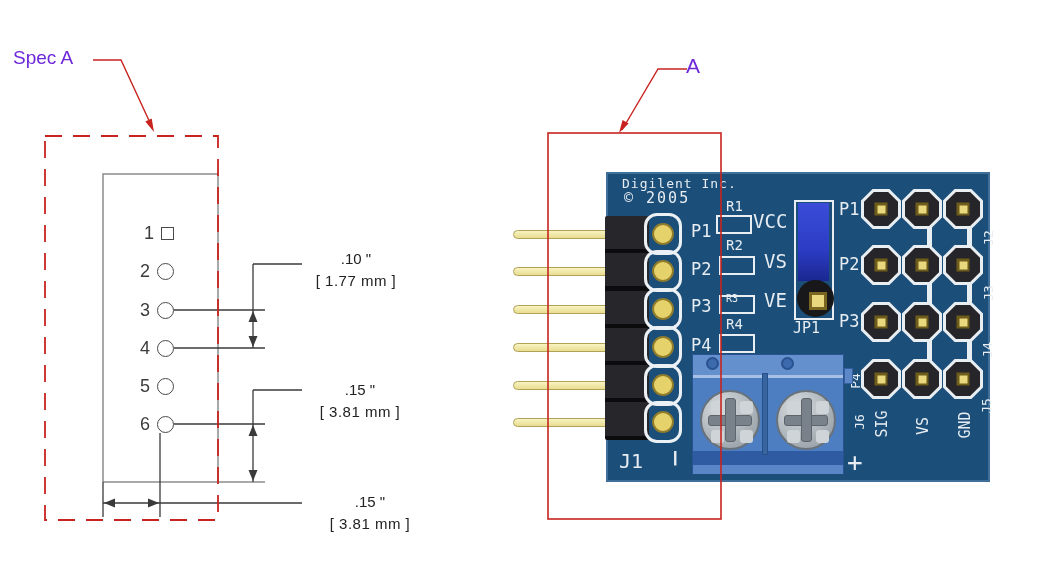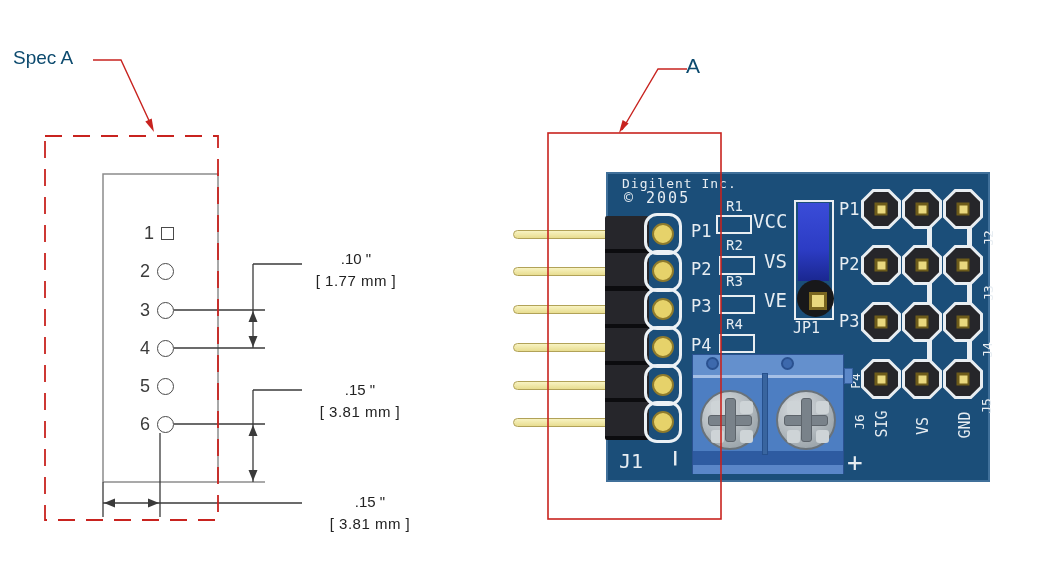--- a/index.html
+++ b/index.html
@@ -5,21 +5,21 @@
   * { margin:0; padding:0; box-sizing:border-box; }
   body { background:#ffffff; }
   .canvas {
     position:relative; width:1037px; height:573px; background:#ffffff;
     font-family:"Liberation Sans", sans-serif; overflow:hidden;
   }
   
   .overlay { position:absolute; left:0; top:0; width:1037px; height:573px; z-index:5; pointer-events:none; }
 
   
-  .callout { position:absolute; color:#0c4a6e; z-index:6; white-space:nowrap; }
+  .callout { position:absolute; color:#6d28d9; z-index:6; white-space:nowrap; }
   .callout.spec { left:13px; top:47px; font-size:19px; }
   .callout.det  { left:686px; top:54px; font-size:21px; }
 
   .pin-row { position:absolute; left:122px; width:52px; height:20px; display:flex; align-items:center; justify-content:flex-end; gap:7px; z-index:4; }
   .pin-num { font-size:18px; color:#3c3c3c; line-height:1; }
   .shape-square { width:13px; height:13px; border:1.6px solid #4a4a4a; background:#fff; flex:none; }
   .shape-circle { width:17px; height:17px; border:1.6px solid #4a4a4a; border-radius:50%; background:#fff; flex:none; }
 
   .dim { position:absolute; width:120px; text-align:center; color:#222; z-index:4; }
   .dim .in { font-size:15px; line-height:1.2; }
@@ -109,21 +109,21 @@
 
     <div class="silk" style="left:83px; top:49px;  font-size:17px;">P1</div>
     <div class="silk" style="left:83px; top:87px;  font-size:17px;">P2</div>
     <div class="silk" style="left:83px; top:124px; font-size:17px;">P3</div>
     <div class="silk" style="left:83px; top:163px; font-size:17px;">P4</div>
 
     <div class="silk" style="left:118px; top:25px;  font-size:14px;">R1</div>
     <div class="rrect" style="left:108px; top:41px;"></div>
     <div class="silk" style="left:118px; top:64px;  font-size:14px;">R2</div>
     <div class="rrect" style="left:111px; top:82px;"></div>
-    <div class="silk" style="left:118px; top:100px; font-size:14px;">R3</div>
+    <div class="silk" style="left:118px; top:120px; font-size:10px;">R3</div>
     <div class="rrect" style="left:111px; top:121px;"></div>
     <div class="silk" style="left:118px; top:143px; font-size:14px;">R4</div>
     <div class="rrect" style="left:111px; top:160px;"></div>
 
     <div class="silk" style="left:145px; top:38px;  font-size:19px;text-align:right;">VCC</div>
     <div class="silk" style="left:156px; top:78px;  font-size:19px;">VS</div>
     <div class="silk" style="left:156px; top:117px; font-size:19px;">VE</div>
 
     <div class="jp-outline"></div>
     <div class="jp-blue"></div>

